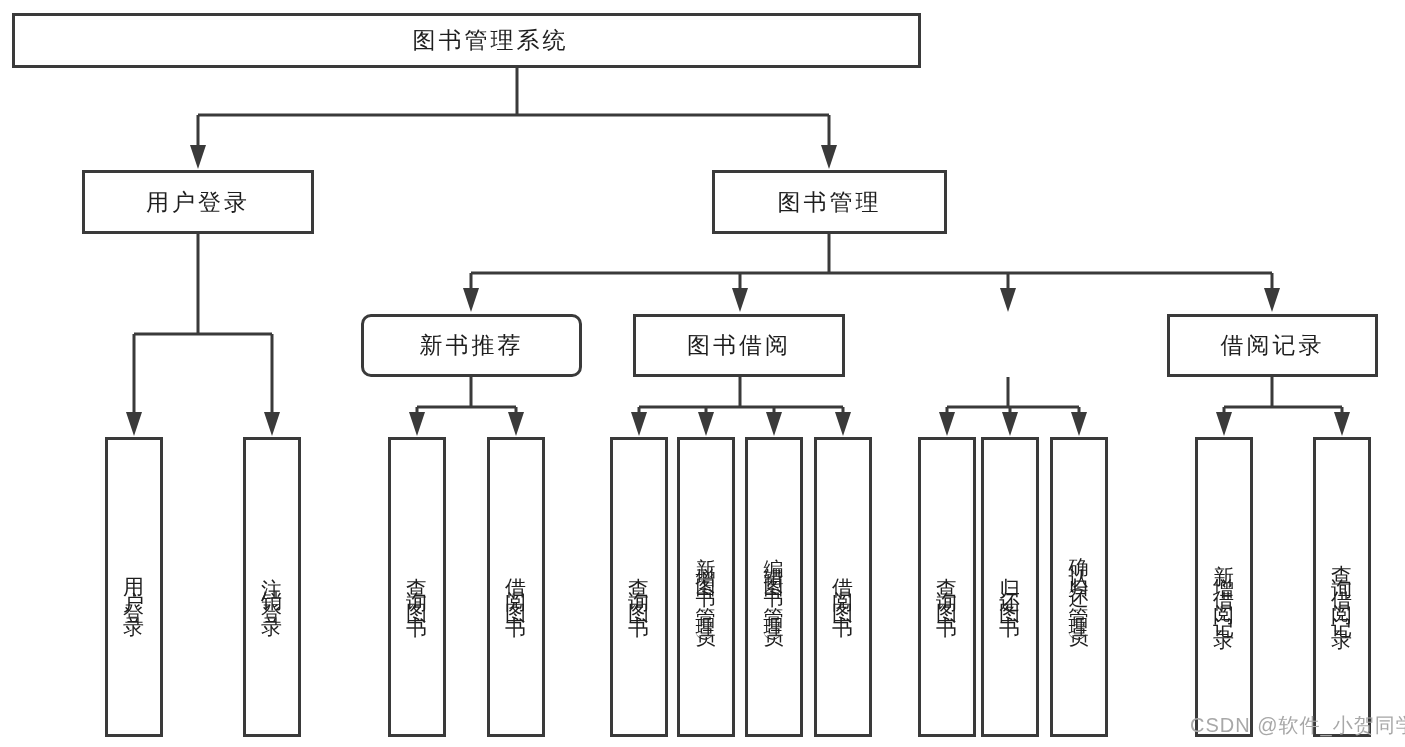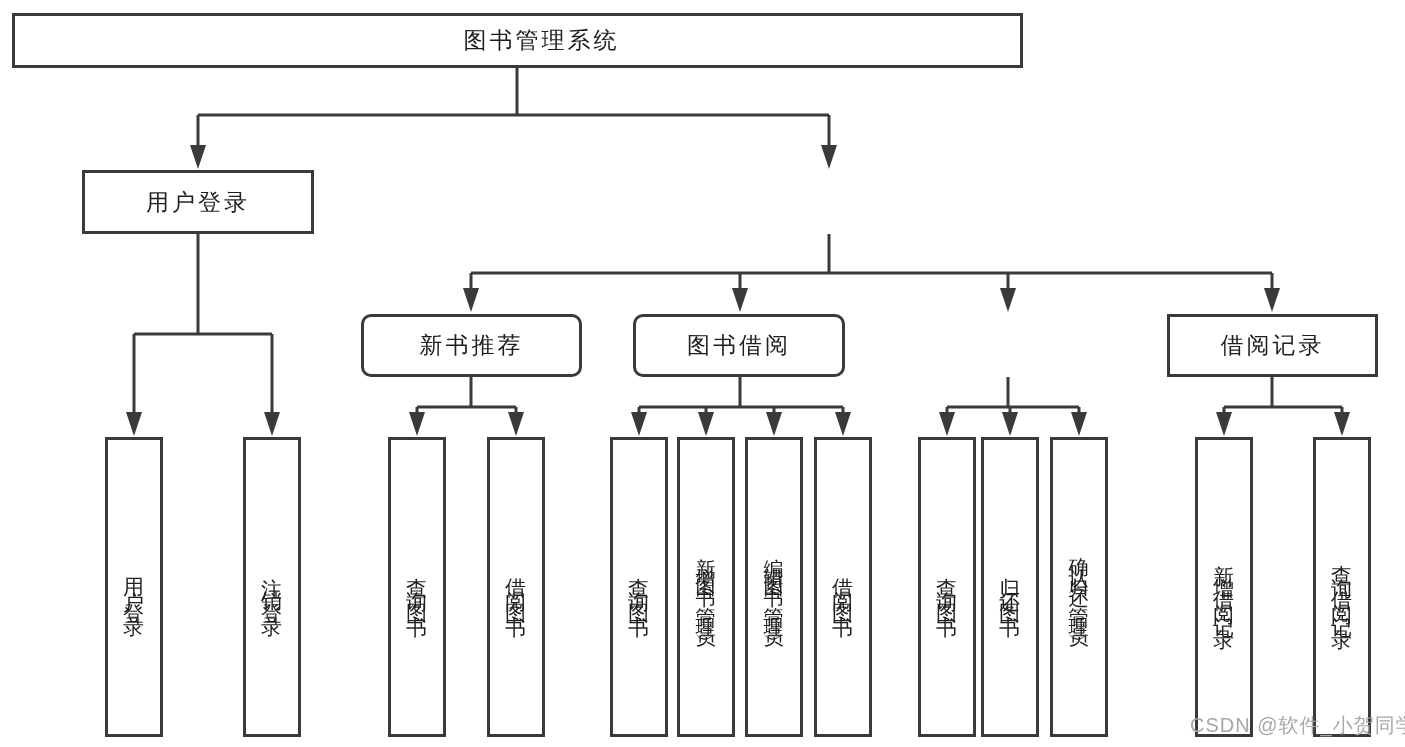--- a/index.html
+++ b/index.html
@@ -55,32 +55,35 @@
       <polygon points="766,412 782,412 774,436"></polygon>
       <polygon points="835,412 851,412 843,436"></polygon>
       <polygon points="939,412 955,412 947,436"></polygon>
       <polygon points="1002,412 1018,412 1010,436"></polygon>
       <polygon points="1071,412 1087,412 1079,436"></polygon>
       <polygon points="1216,412 1232,412 1224,436"></polygon>
       <polygon points="1334,412 1350,412 1342,436"></polygon>
     </g>
   </svg>
 
-  <div class="box" style="left:12px;top:13px;width:1011px;height:55px;padding-left:48px;">
+  <div class="box" style="left:12px;top:13px;width:909px;height:55px;padding-left:48px;">
     <span class="h-label">图书管理系统</span>
   </div>
 
   <div class="box" style="left:82px;top:170px;width:232px;height:64px;">
     <span class="h-label">用户登录</span>
   </div>
+  <div class="box" style="left:712px;top:170px;width:235px;height:64px;">
+    <span class="h-label">图书管理</span>
+  </div>
 
   <div class="box" style="left:361px;top:314px;width:221px;height:63px;border-radius:10px;">
     <span class="h-label">新书推荐</span>
   </div>
-  <div class="box" style="left:633px;top:314px;width:212px;height:63px;border-radius:10px;">
+  <div class="box" style="left:633px;top:314px;width:212px;height:63px;">
     <span class="h-label">图书借阅</span>
   </div>
   <div class="box" style="left:1167px;top:314px;width:211px;height:63px;">
     <span class="h-label">借阅记录</span>
   </div>
 
   <div class="box" style="left:105px;top:437px;width:58px;height:300px;">
     <span class="v-label">用户登录</span>
   </div>
   <div class="box" style="left:243px;top:437px;width:58px;height:300px;">

